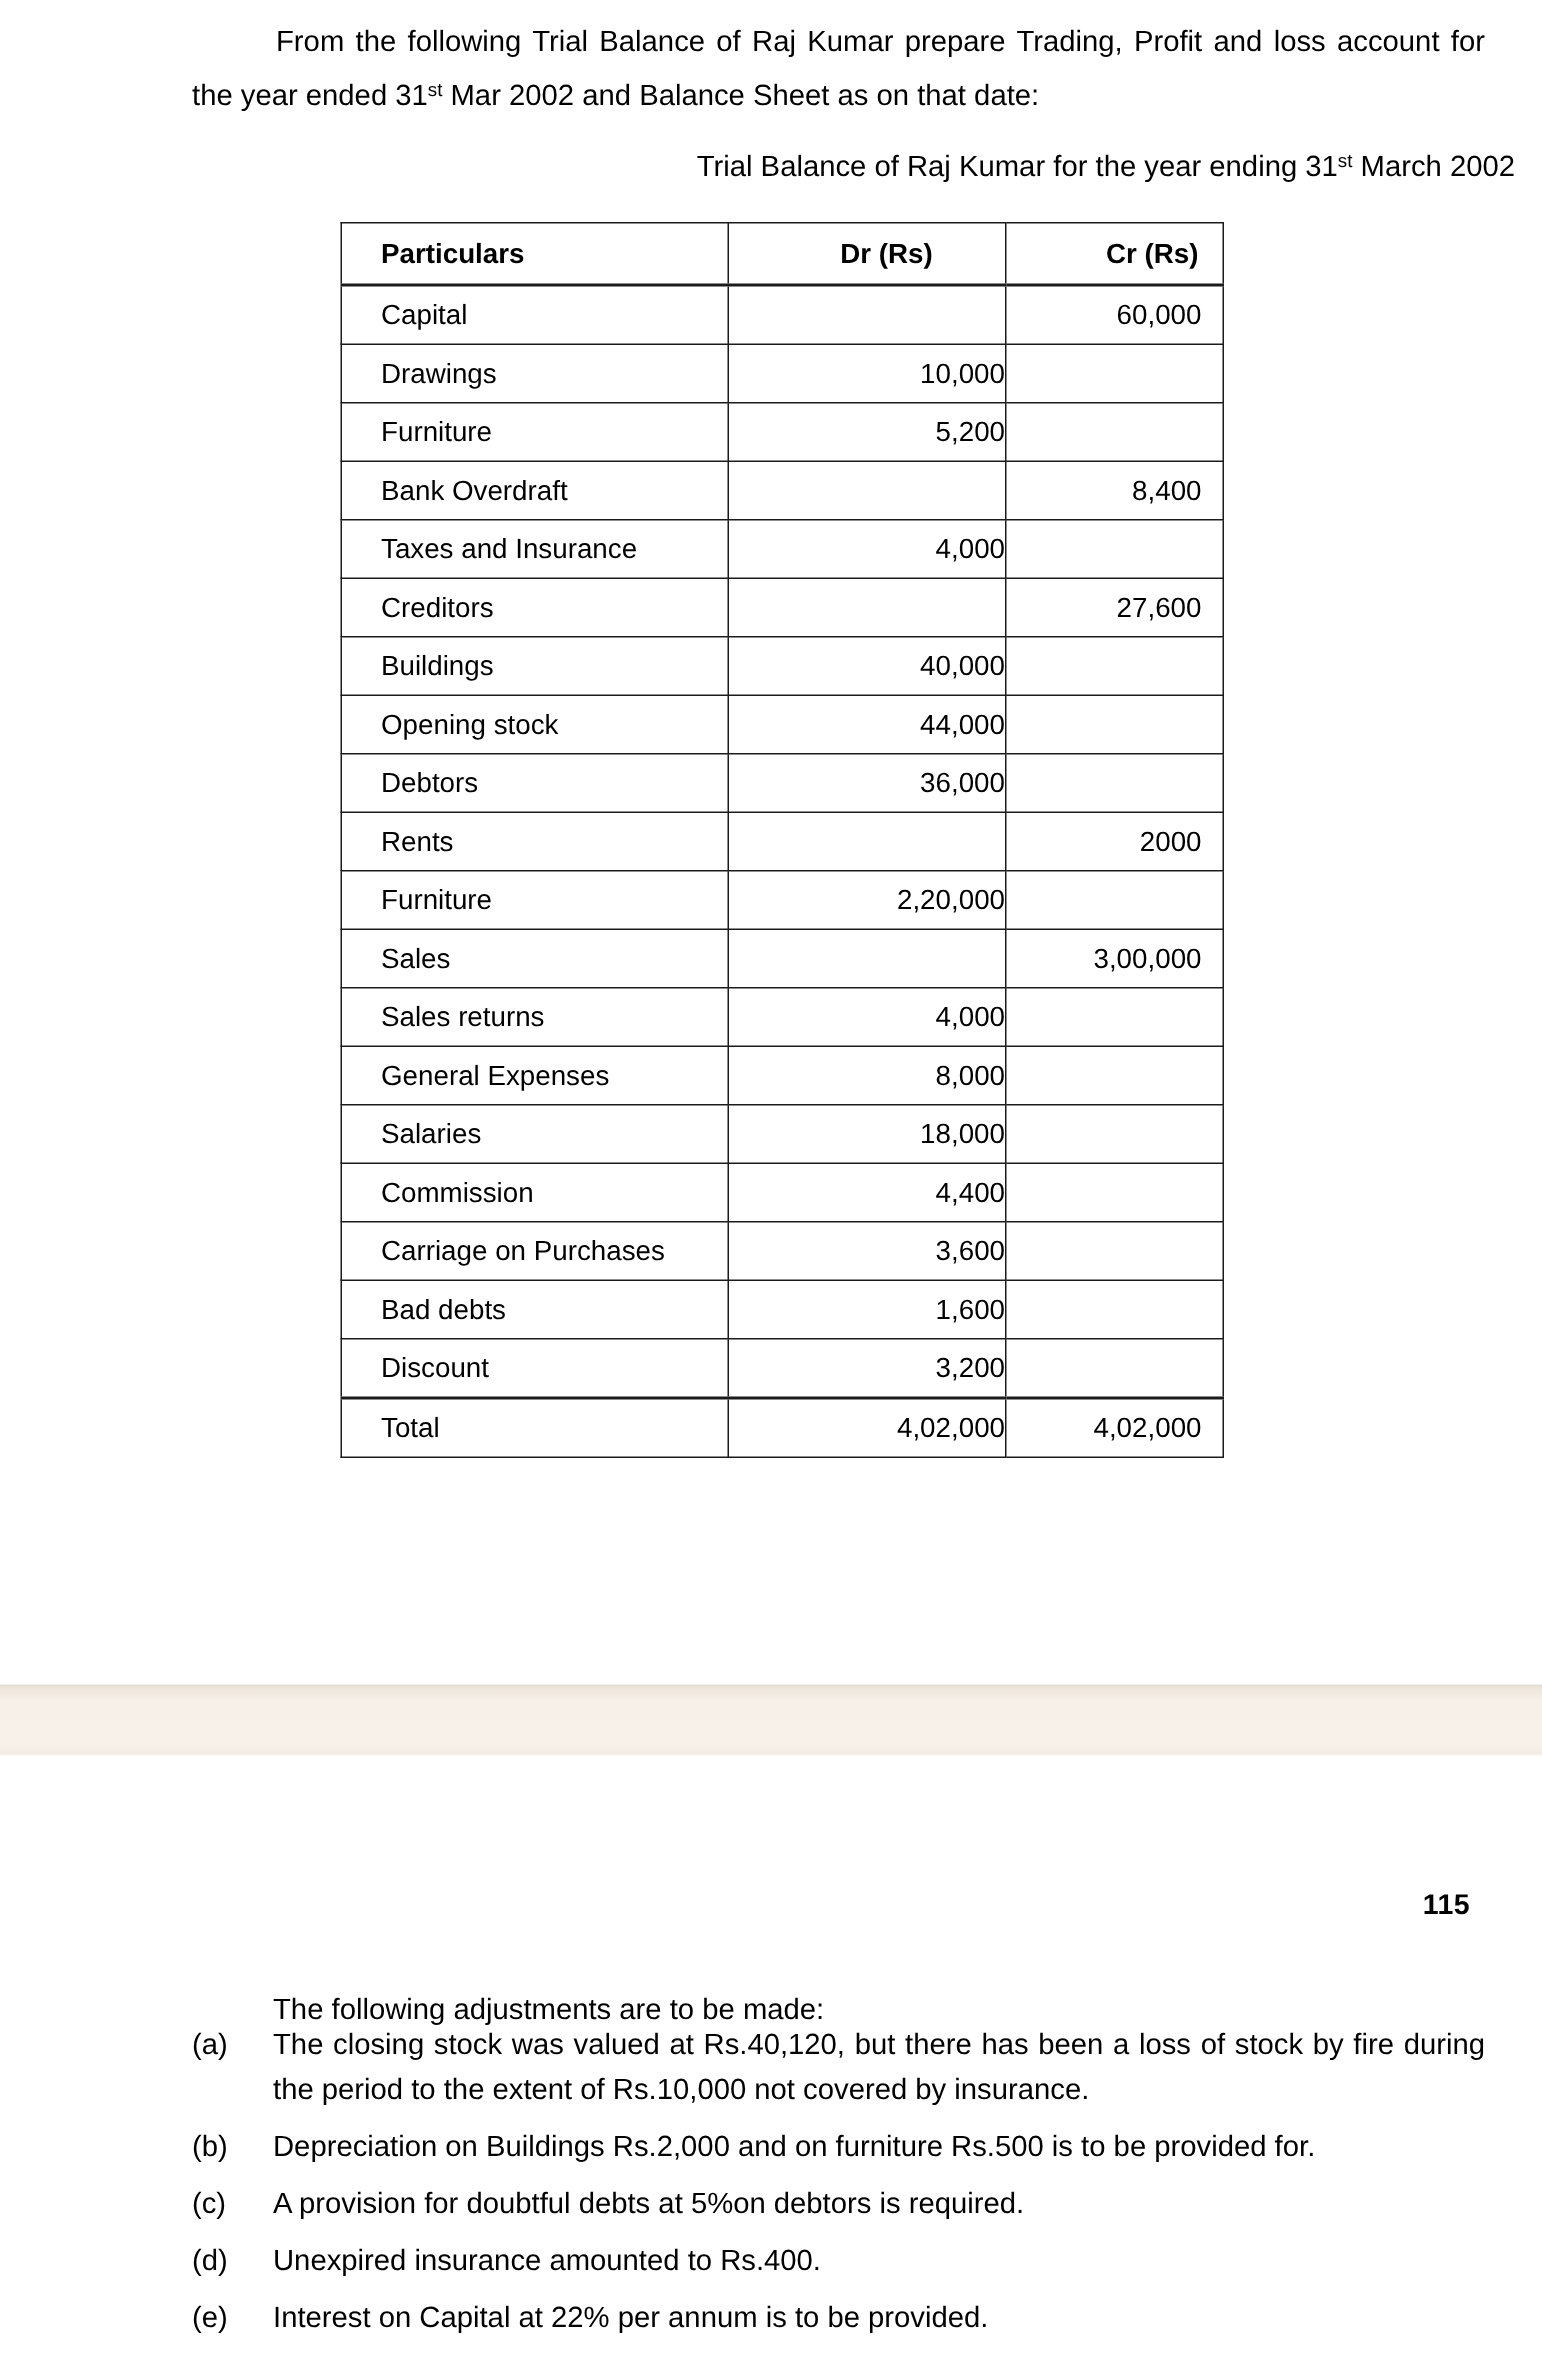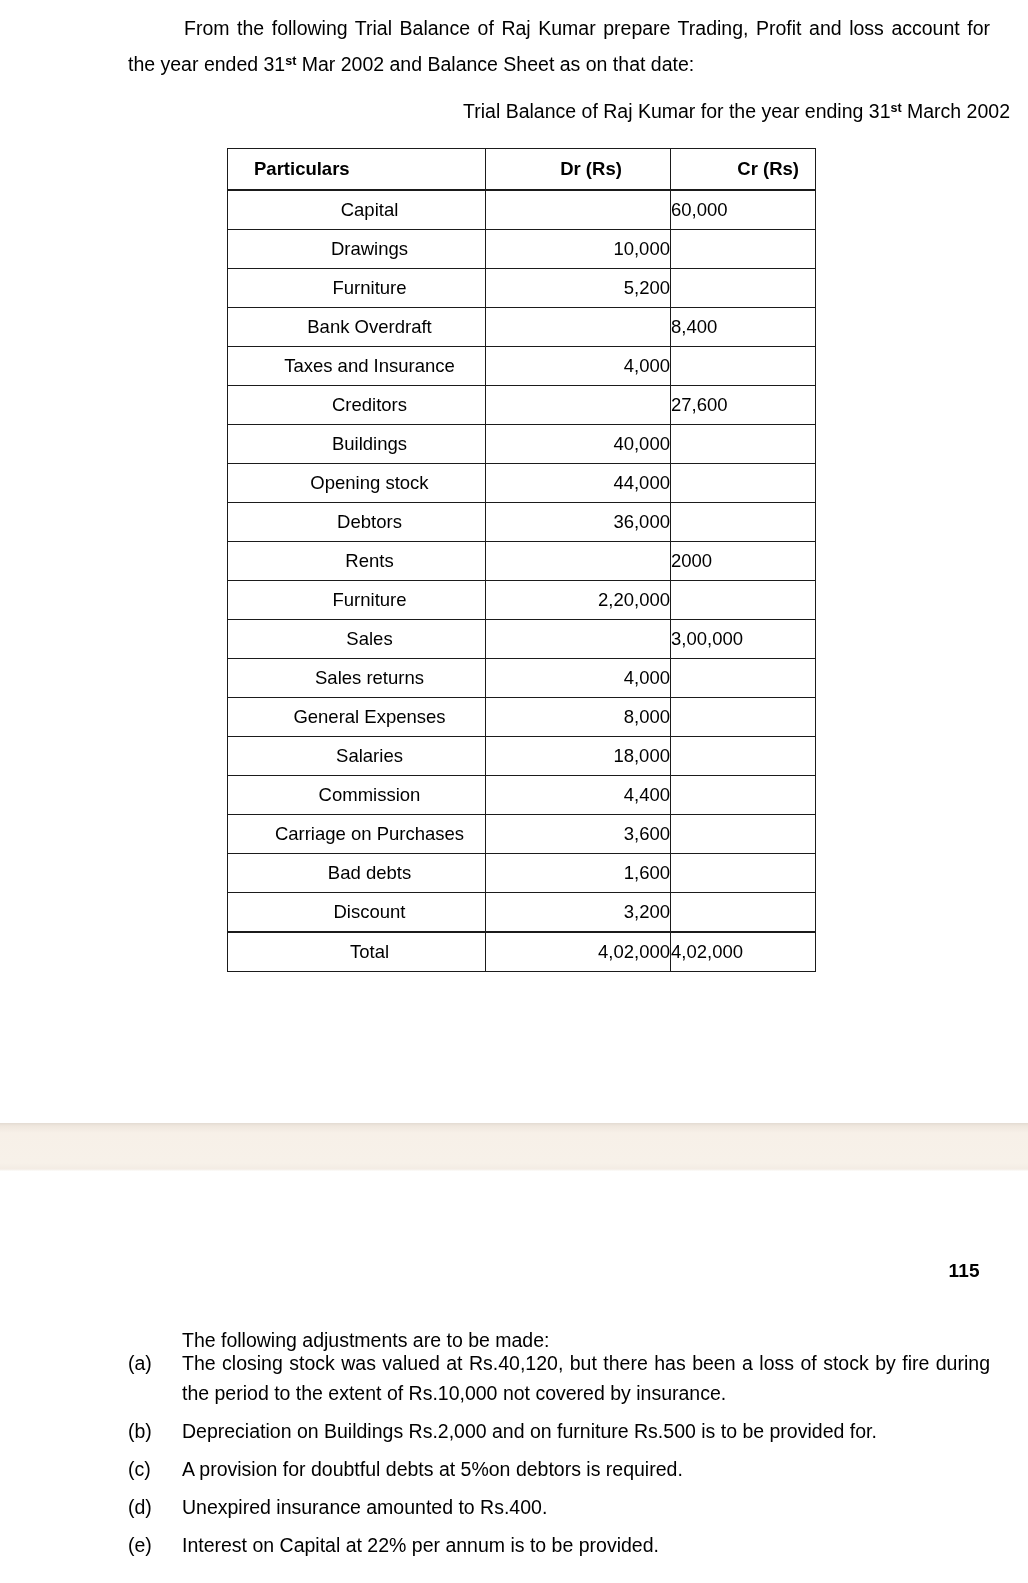--- a/index.html
+++ b/index.html
@@ -32,21 +32,20 @@
     line-height: 36px;
     text-indent: 56px;
     text-align: justify;
     text-justify: inter-word;
   }
 
   sup.ord {
     font-size: 0.64em;
     vertical-align: 0.48em;
     line-height: 0;
-    font-weight: bold;
   }
 
   
   .table-caption {
     position: absolute;
     left: 0;
     top: 100px;
     width: 1028px;
     text-align: right;
     font-size: 19.5px;
@@ -75,23 +74,23 @@
     border: 1.6px solid #1b1b1b;
     height: 38px;
     padding: 0 0 0 0;
     vertical-align: middle;
     font-weight: normal;
   }
   table.tb th {
     font-weight: bold;
     height: 40px;
   }
-  table.tb .cell-part { padding-left: 26px; text-align: center; }
+  table.tb .cell-part { padding-left: 26px; text-align: left; }
   table.tb .cell-dr   { padding-left: 30px; text-align: right; }
-  table.tb .cell-cr   { padding-right: 14px; text-align: left; }
+  table.tb .cell-cr   { padding-right: 14px; text-align: right; }
 
   table.tb th.cell-part { padding-left: 26px; text-align: left; }
   table.tb th.cell-dr   { padding-left: 26px; text-align: center; }
   table.tb th.cell-cr   { padding-right: 16px; text-align: right; }
 
   table.tb thead th { border-bottom-width: 2.6px; }
   table.tb tbody tr:last-child td { border-top-width: 2.6px; }
 
   
   .scan-band {

